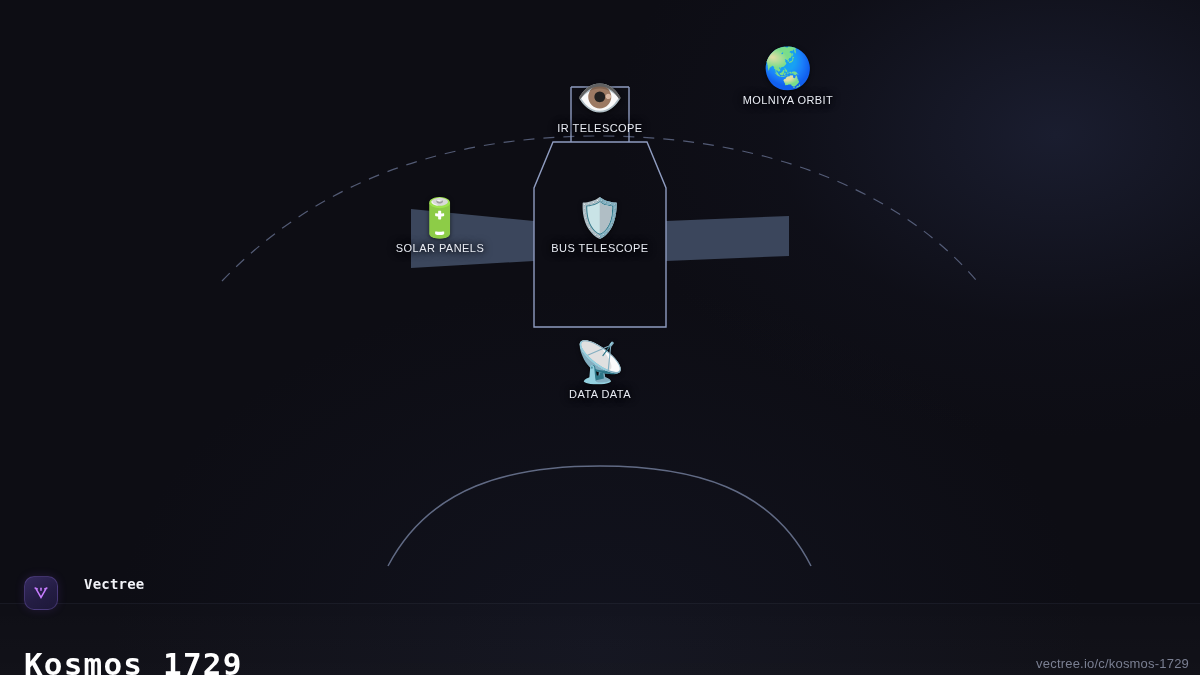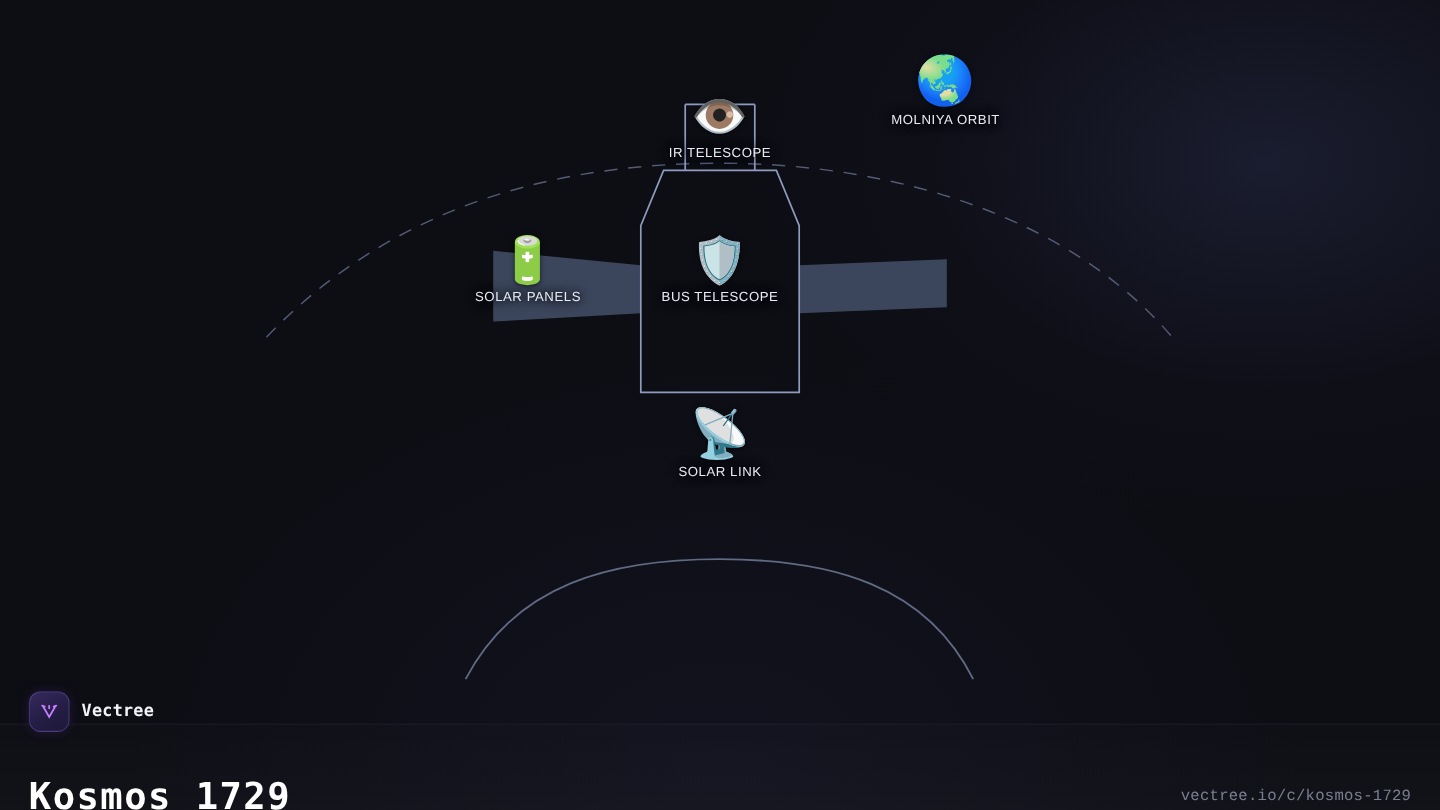--- a/index.html
+++ b/index.html
@@ -71,22 +71,21 @@
     left: 0; right: 0; bottom: 0;
     height: 71px;
     border-top: 1px solid rgba(120,130,170,0.07);
     background: linear-gradient(to bottom, rgba(255,255,255,0.008), rgba(255,255,255,0.018));
   }
   #brand {
     position: absolute;
     left: 24px;
     top: -28px;
     display: flex;
-    align-items: center;
-    gap: 10px;
+    gap: 26px;
   }
   #brand-logo {
     width: 32px; height: 32px;
     border-radius: 10px;
     background: linear-gradient(150deg, #352a5e 0%, #241d44 55%, #1d1838 100%);
     border: 1px solid rgba(150,120,230,0.28);
     display: flex;
     align-items: center;
     justify-content: center;
     box-shadow: 0 0 10px rgba(120,70,210,0.18);
@@ -104,23 +103,23 @@
     top: 44px;
     font-family: "DejaVu Sans Mono", monospace;
     font-size: 31px;
     font-weight: bold;
     color: #ffffff;
     letter-spacing: 1.2px;
     line-height: 32px;
   }
   #footer-url {
     position: absolute;
-    right: 24px;
+    right: 11px;
     top: 52px;
-    font-family: Liberation Mono, monospace;
+    font-family: Liberation Sans, sans-serif;
     font-size: 13px;
     color: #7a7f92;
     letter-spacing: 0.2px;
   }
 </style>
 </head>
 <body>
 
 <div id="stage">
 
@@ -149,21 +148,21 @@
     <span class="caption">SOLAR PANELS</span>
   </div>
 
   <div class="node" id="node-bus-shielding">
     <span class="glyph">🛡️</span>
     <span class="caption">BUS TELESCOPE</span>
   </div>
 
   <div class="node" id="node-data-link">
     <span class="glyph">📡</span>
-    <span class="caption">SOLAR LINK</span>
+    <span class="caption">DATA DATA</span>
   </div>
 
   <div class="node" id="node-molniya-orbit">
     <span class="glyph">🌏</span>
     <span class="caption">MOLNIYA ORBIT</span>
   </div>
 
   <div id="footer">
 
     <div id="brand">

